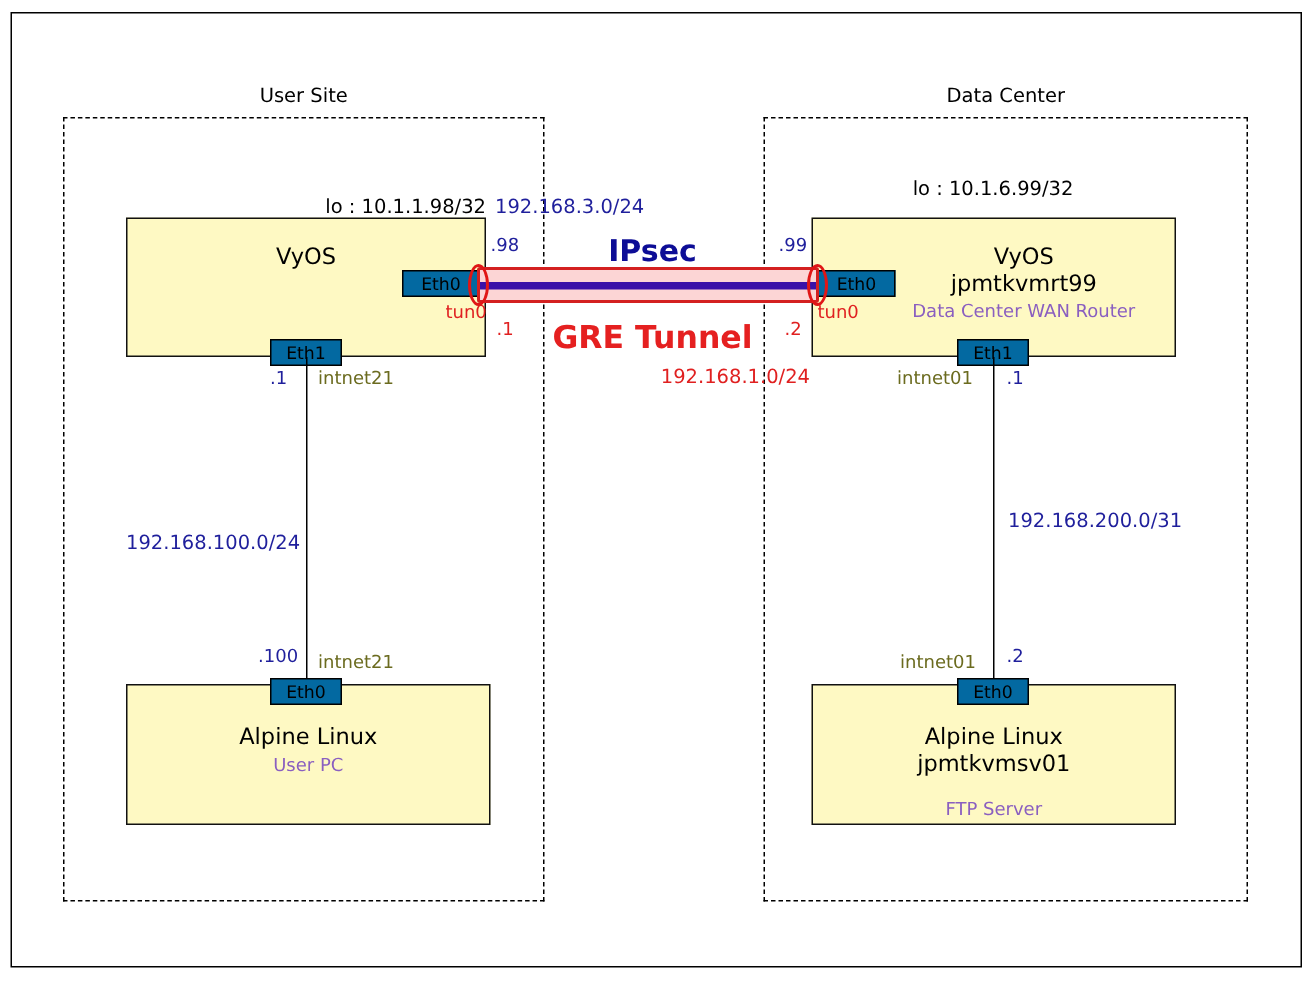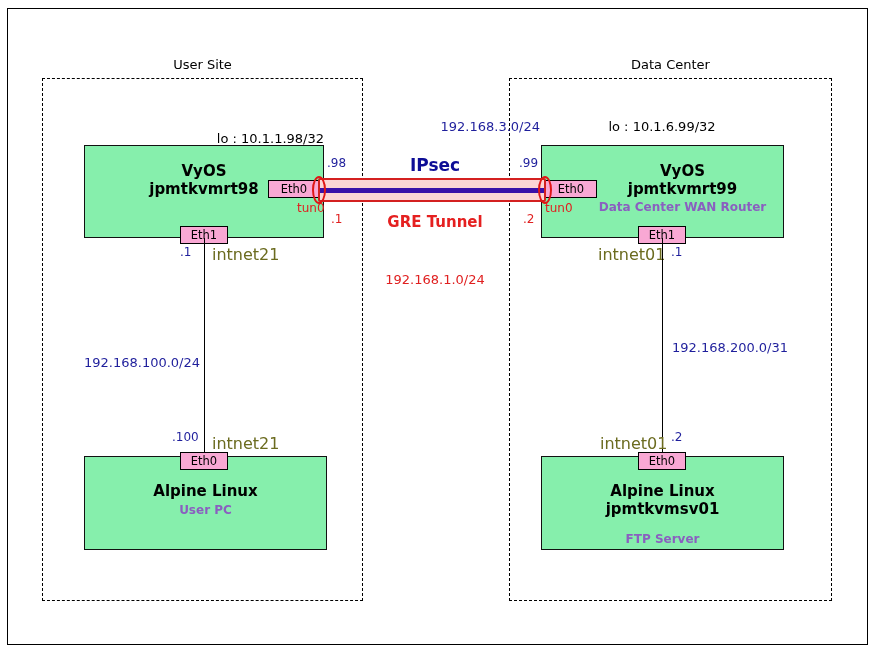--- a/index.html
+++ b/index.html
@@ -37,57 +37,56 @@
 
   .site-title {
     font-size: 13px;
     color: #000000;
     text-align: center;
     white-space: nowrap;
   }
 
   
   .device {
-    background: #86efac;
+    background: #fef9c3;
     border: 1.6px solid #111111;
     box-sizing: border-box;
-    font-weight: bold;
   }
   .device-text {
     position: absolute;
     left: 0; right: 0;
     text-align: center;
     white-space: nowrap;
     color: #000000;
   }
   .dev-line1 { font-size: 15px; }
   .dev-line2 { font-size: 15px; }
   .dev-role  { font-size: 12px; color: #8a5fc0; }
 
   
   .eth-chip {
-    background: #f9a8d4;
+    background: #0369a1;
     border: 1.4px solid #000000;
     box-sizing: border-box;
     font-size: 11.5px;
     color: #000000;
     text-align: center;
     line-height: 16px;
     height: 18px;
     white-space: nowrap;
   }
 
   
   .lbl { white-space: nowrap; }
   .lbl-blue-sm { color: #1f1f9c; font-size: 12px; }
   .lbl-red   { color: #e02020; font-size: 12px; }
-  .lbl-olive { color: #6b6b1f; font-size: 16px; }
+  .lbl-olive { color: #6b6b1f; font-size: 12px; }
   .lbl-lo    { color: #000000; font-size: 13px; }
-  .ipsec-label { color: #0d0d96; font-size: 17px; font-weight: bold; }
-  .gre-label   { color: #e52020; font-size: 15px; font-weight: bold; }
+  .ipsec-label { color: #0d0d96; font-size: 20px; font-weight: bold; }
+  .gre-label   { color: #e52020; font-size: 21px; font-weight: bold; }
   .net-label   { color: #1f1f9c; font-size: 13px; }
 
   
   .tunnel-body {
     background: #fcd5d5;
     border: 2px solid #d42020;
     box-sizing: border-box;
     border-radius: 2px;
   }
   .tunnel-core {
@@ -115,21 +114,20 @@
   <div class="abs site-box" id="data-center-box"></div>
 
   <div class="abs site-title" style="left:509px; top:57px; width:323px;">Data Center</div>
   <div class="abs site-title" style="left:42px; top:57px; width:321px;">User Site</div>
 
   <div class="abs lbl lbl-lo" style="left:84px; top:119px; width:240px; text-align:right;margin-top:12px;">lo : 10.1.1.98/32</div>
   <div class="abs lbl lbl-lo" style="left:540px; top:119px; width:244px; text-align:center;">lo : 10.1.6.99/32</div>
 
   <div class="abs device" id="user-router" style="left:84px; top:145px; width:240px; height:93px;">
     <div class="device-text dev-line1" style="top:16px;">VyOS</div>
-    <div class="device-text dev-line2" style="top:34px;">jpmtkvmrt98</div>
   </div>
 
   <div class="abs eth-chip" style="left:268px; top:180px; width:52px;">Eth0</div>
 
   <div class="abs eth-chip" style="left:180px; top:226px; width:48px;">Eth1</div>
 
   <div class="abs lbl lbl-blue-sm" style="left:327px; top:156px;">.98</div>
   <div class="abs lbl lbl-red" style="left:297px; top:201px;">tun0</div>
   <div class="abs lbl lbl-red" style="left:331px; top:212px;">.1</div>
   <div class="abs lbl lbl-blue-sm" style="left:180px; top:245px;">.1</div>
@@ -144,31 +142,31 @@
   <div class="abs eth-chip" style="left:545px; top:180px; width:52px;">Eth0</div>
 
   <div class="abs eth-chip" style="left:638px; top:226px; width:48px;">Eth1</div>
 
   <div class="abs lbl lbl-blue-sm" style="left:519px; top:156px;">.99</div>
   <div class="abs lbl lbl-red" style="left:545px; top:201px;">tun0</div>
   <div class="abs lbl lbl-red" style="left:523px; top:212px;">.2</div>
   <div class="abs lbl lbl-olive" style="left:598px; top:245px;">intnet01</div>
   <div class="abs lbl lbl-blue-sm" style="left:671px; top:245px;">.1</div>
 
-  <div class="abs net-label" style="left:330px; top:119px; width:210px; text-align:right;">192.168.3.0/24</div>
+  <div class="abs net-label" style="left:330px; top:131px; width:210px; text-align:left;">192.168.3.0/24</div>
   <div class="abs ipsec-label" style="left:330px; top:155px; width:210px; text-align:center;">IPsec</div>
 
   <div class="abs tunnel-body" style="left:318px; top:178px; width:228px; height:24px;">
     <div class="abs tunnel-core" style="left:0px; top:7.5px; width:224px;"></div>
   </div>
   <div class="abs tunnel-cap" style="left:312px; top:176px; width:14px; height:28px;"></div>
   <div class="abs tunnel-cap" style="left:538px; top:176px; width:14px; height:28px;"></div>
 
   <div class="abs gre-label" style="left:330px; top:213px; width:210px; text-align:center;">GRE Tunnel</div>
-  <div class="abs lbl lbl-red" style="left:330px; top:244px; width:210px; text-align:center; font-size:13px;margin-top:28px;">192.168.1.0/24</div>
+  <div class="abs lbl lbl-red" style="left:330px; top:244px; width:210px; text-align:right; font-size:13px;">192.168.1.0/24</div>
 
   <div class="abs vline" style="left:204px; top:238px; height:218px;"></div>
   <div class="abs vline" style="left:662px; top:238px; height:218px;"></div>
 
   <div class="abs net-label" style="left:84px; top:355px; width:112px; text-align:right;">192.168.100.0/24</div>
   <div class="abs net-label" style="left:672px; top:340px;">192.168.200.0/31</div>
 
   <div class="abs lbl lbl-blue-sm" style="left:172px; top:430px;">.100</div>
   <div class="abs lbl lbl-olive" style="left:212px; top:434px;">intnet21</div>
 

